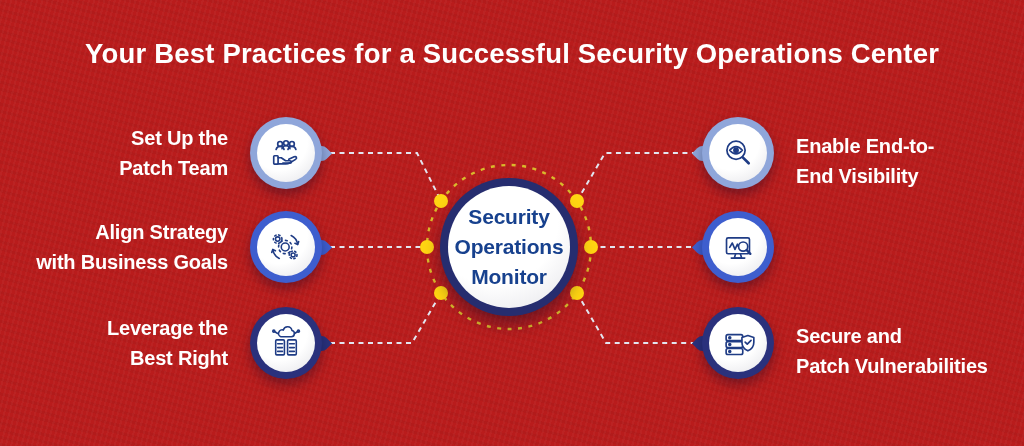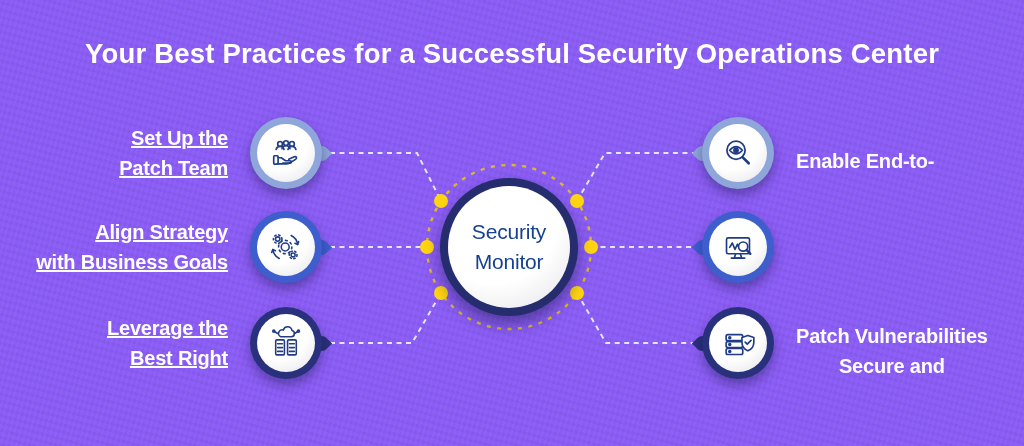--- a/index.html
+++ b/index.html
@@ -21,22 +21,22 @@
   
   .overlay{position:absolute;left:0;top:0;z-index:1;pointer-events:none;}
   .connectors{stroke:currentColor;}
   .dashed-circle{stroke:currentColor;}
   .dots{fill:currentColor;}
   
   .item{position:absolute;height:72px;width:322px;display:flex;align-items:center;z-index:2;}
   .item.left{left:0;justify-content:flex-end;}
   .item.right{left:702px;justify-content:flex-start;}
   .label{font-size:20px;line-height:30px;font-weight:700;color:#ffffff;letter-spacing:-.2px;}
-  .item.left .label{text-align:right;margin-right:22px;text-decoration:underline;}
-  .item.right .label{text-align:center;margin-left:22px;margin-top:15px;}
+  .item.left .label{text-align:right;margin-right:22px;}
+  .item.right .label{text-align:left;margin-left:22px;margin-top:15px;}
   .bubble{position:relative;width:72px;height:72px;flex:0 0 72px;}
   .ring{position:absolute;inset:0;border-radius:50%;box-shadow:0 6px 12px rgba(0,10,40,.35);}
   .tail{position:absolute;top:50%;width:15px;height:15px;margin-top:-7.5px;transform:rotate(45deg);}
   .tail-right{right:-7px;border-radius:50% 0 50% 50%;}
   .tail-left{left:-7px;border-radius:50% 50% 50% 0;}
   .inner{
     position:absolute;inset:7px;border-radius:50%;
     background:radial-gradient(circle at 38% 30%, #ffffff 52%, #ededf0 82%, #d9d9de 100%);
     display:flex;align-items:center;justify-content:center;
   }
@@ -44,27 +44,27 @@
   .icon svg{display:block;}
   
   .center-circle{
     position:absolute;left:440px;top:178px;width:138px;height:138px;border-radius:50%;
     box-shadow:0 8px 16px rgba(0,8,35,.4);z-index:2;
   }
   .center-inner{
     position:absolute;inset:8px;border-radius:50%;
     background:radial-gradient(circle at 38% 28%, #ffffff 55%, #eeeef1 82%, #d7d7dc 100%);
     display:flex;flex-direction:column;align-items:center;justify-content:center;
-    font-size:21px;line-height:30px;font-weight:400;letter-spacing:-.2px;
+    font-size:21px;line-height:30px;font-weight:700;letter-spacing:-.2px;
   }
 </style>
 </head>
 <body>
 
-<div id="stage" style="background-color: #8b5cf6;">
+<div id="stage" style="background-color: #b91c1c;">
 
   <div class="title" style="color: rgb(255, 255, 255);">Your Best Practices for a Successful Security Operations Center</div>
 
   <svg class="overlay" width="1024" height="446" viewBox="0 0 1024 446">
     <g class="connectors" fill="none" stroke-width="2" stroke-dasharray="5 4.5" style="color: rgb(226, 230, 240);">
       <path d="M330 153 H417 L441 201"></path>
       <path d="M330 247 H427"></path>
       <path d="M330 343 H412 L441 293"></path>
       <path d="M577 201 L605 153 H700"></path>
       <path d="M591 247 H700"></path>
@@ -77,20 +77,21 @@
       <circle cx="441" cy="293" r="7"></circle>
       <circle cx="591" cy="247" r="7"></circle>
       <circle cx="577" cy="201" r="7"></circle>
       <circle cx="577" cy="293" r="7"></circle>
     </g>
   </svg>
 
   <div class="center-circle" style="background-color: rgb(38, 45, 111);">
     <div class="center-inner" style="color: rgb(23, 65, 142);">
       <div>Security</div>
+      <div>Operations</div>
       <div>Monitor</div>
     </div>
   </div>
 
   <div class="item left" style="top:117px">
     <div class="label">
       <div>Set Up the</div>
       <div>Patch Team</div>
     </div>
     <div class="bubble">
@@ -177,20 +178,21 @@
             <circle cx="21.5" cy="20.5" r="11.5"></circle>
             <path d="M30 29.5l7.5 7.5" stroke-width="3.4"></path>
             <path d="M13.5 20.5c5.3-6.2 10.7-6.2 16 0c-5.3 6.2-10.7 6.2-16 0z"></path>
             <circle cx="21.5" cy="20.5" r="2.6" fill="currentColor"></circle>
           </svg>
         </span>
       </div>
     </div>
     <div class="label">
       <div>Enable End-to-</div>
+      <div>End Visibility</div>
     </div>
   </div>
 
   <div class="item right" style="top:211px">
     <div class="bubble">
       <div class="tail tail-left" style="background-color: rgb(62, 94, 206);"></div>
       <div class="ring" style="background-color: rgb(62, 94, 206);"></div>
       <div class="inner">
         <span class="icon" style="color: rgb(31, 60, 133);">
           <svg width="38" height="38" viewBox="0 0 48 48" fill="none" stroke="currentColor" stroke-width="2.1" stroke-linecap="round" stroke-linejoin="round">
@@ -221,18 +223,18 @@
             <circle cx="13.6" cy="17.3" r="1.2" fill="currentColor"></circle>
             <circle cx="13.6" cy="26" r="1.2" fill="currentColor"></circle>
             <circle cx="13.6" cy="34.7" r="1.2" fill="currentColor"></circle>
             <path d="M36.5 14.5l7.5 2.6v5.9c0 5.6-3.2 9-7.5 10.9c-4.3-1.9-7.5-5.3-7.5-10.9v-5.9z" fill="#ffffff"></path>
             <path d="M33 22.8l2.7 2.7 4.8-4.8"></path>
           </svg>
         </span>
       </div>
     </div>
     <div class="label">
+      <div>Secure and</div>
       <div>Patch Vulnerabilities</div>
-      <div>Secure and</div>
     </div>
   </div>
 
 </div>
 
 </body></html>

